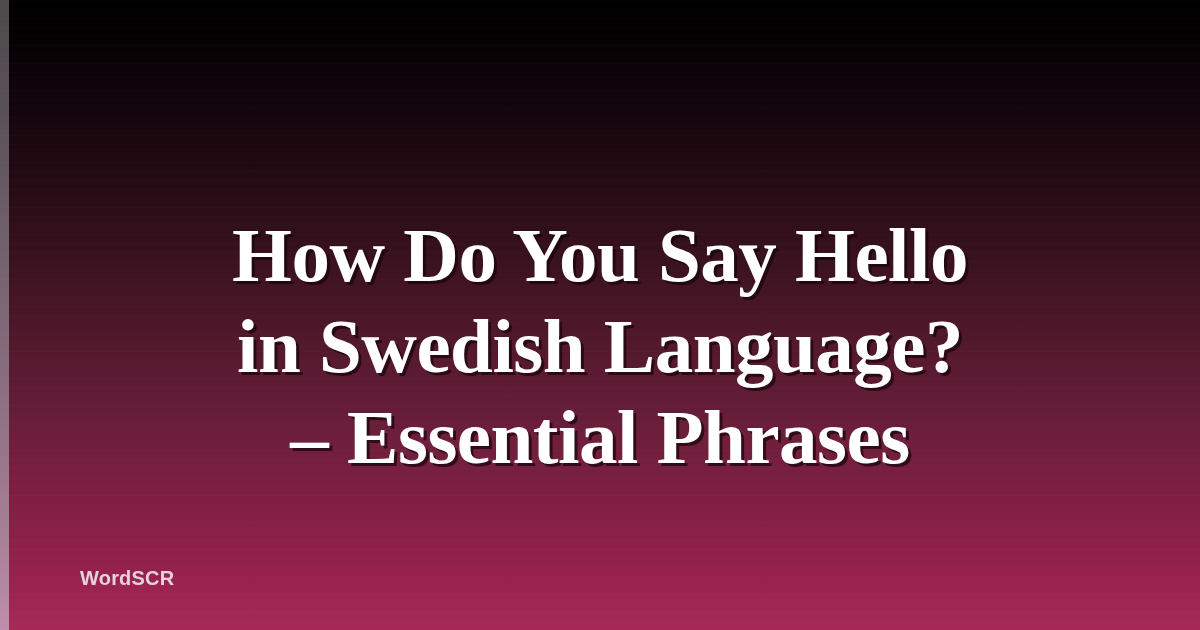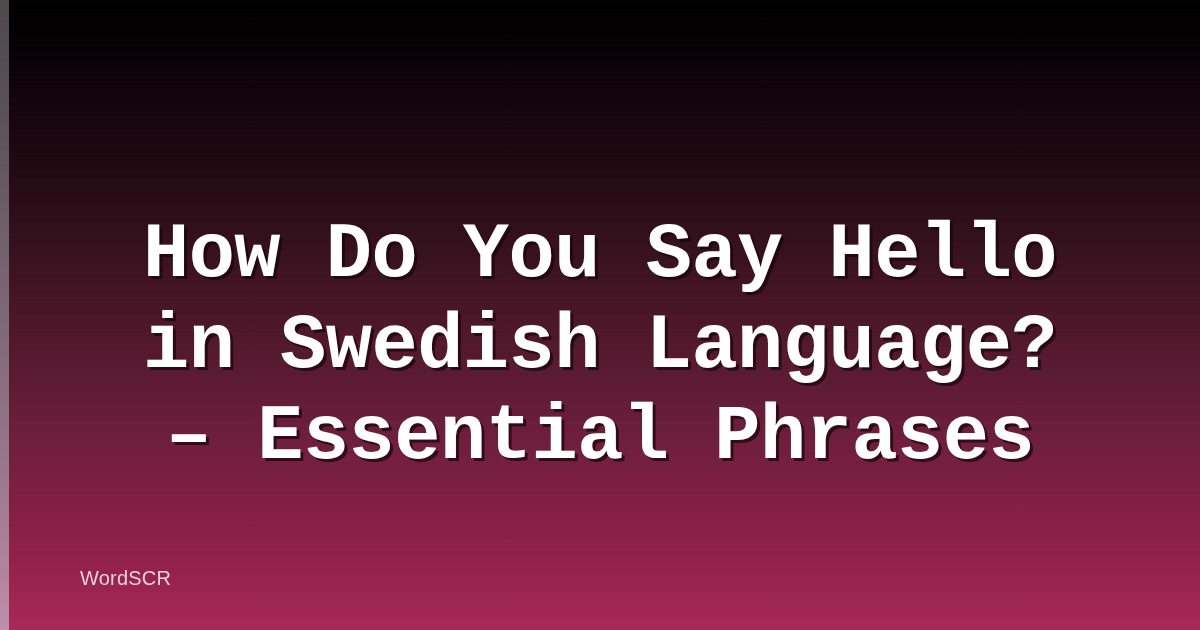--- a/index.html
+++ b/index.html
@@ -77,39 +77,39 @@
     inset: 0;
   }
 
   #title {
     position: absolute;
     left: 0;
     right: 0;
     top: 158px;
     text-align: center;
     color: #ffffff;
-    font-family: Liberation Mono, monospace;
+    font-family: Liberation Serif, serif;
     font-weight: 700;
     font-size: 77px;
     line-height: 91px;
     letter-spacing: -0.5px;
     padding: 0 40px;
     box-sizing: border-box;
     text-shadow: 3px 3px 0 rgba(25, 4, 11, 0.72);
     white-space: pre-line;
     -webkit-font-smoothing: antialiased;
   }
 
   #logo {
     position: absolute;
     left: 80px;
     top: 566px;
     color: #e6d2da;
     font-family: "Liberation Sans", sans-serif;
-    font-weight: 400;
+    font-weight: 700;
     font-size: 20px;
     letter-spacing: 0.2px;
     line-height: 24px;
   }
 </style>
 </head>
 <body>
 
 <div id="card">
 

